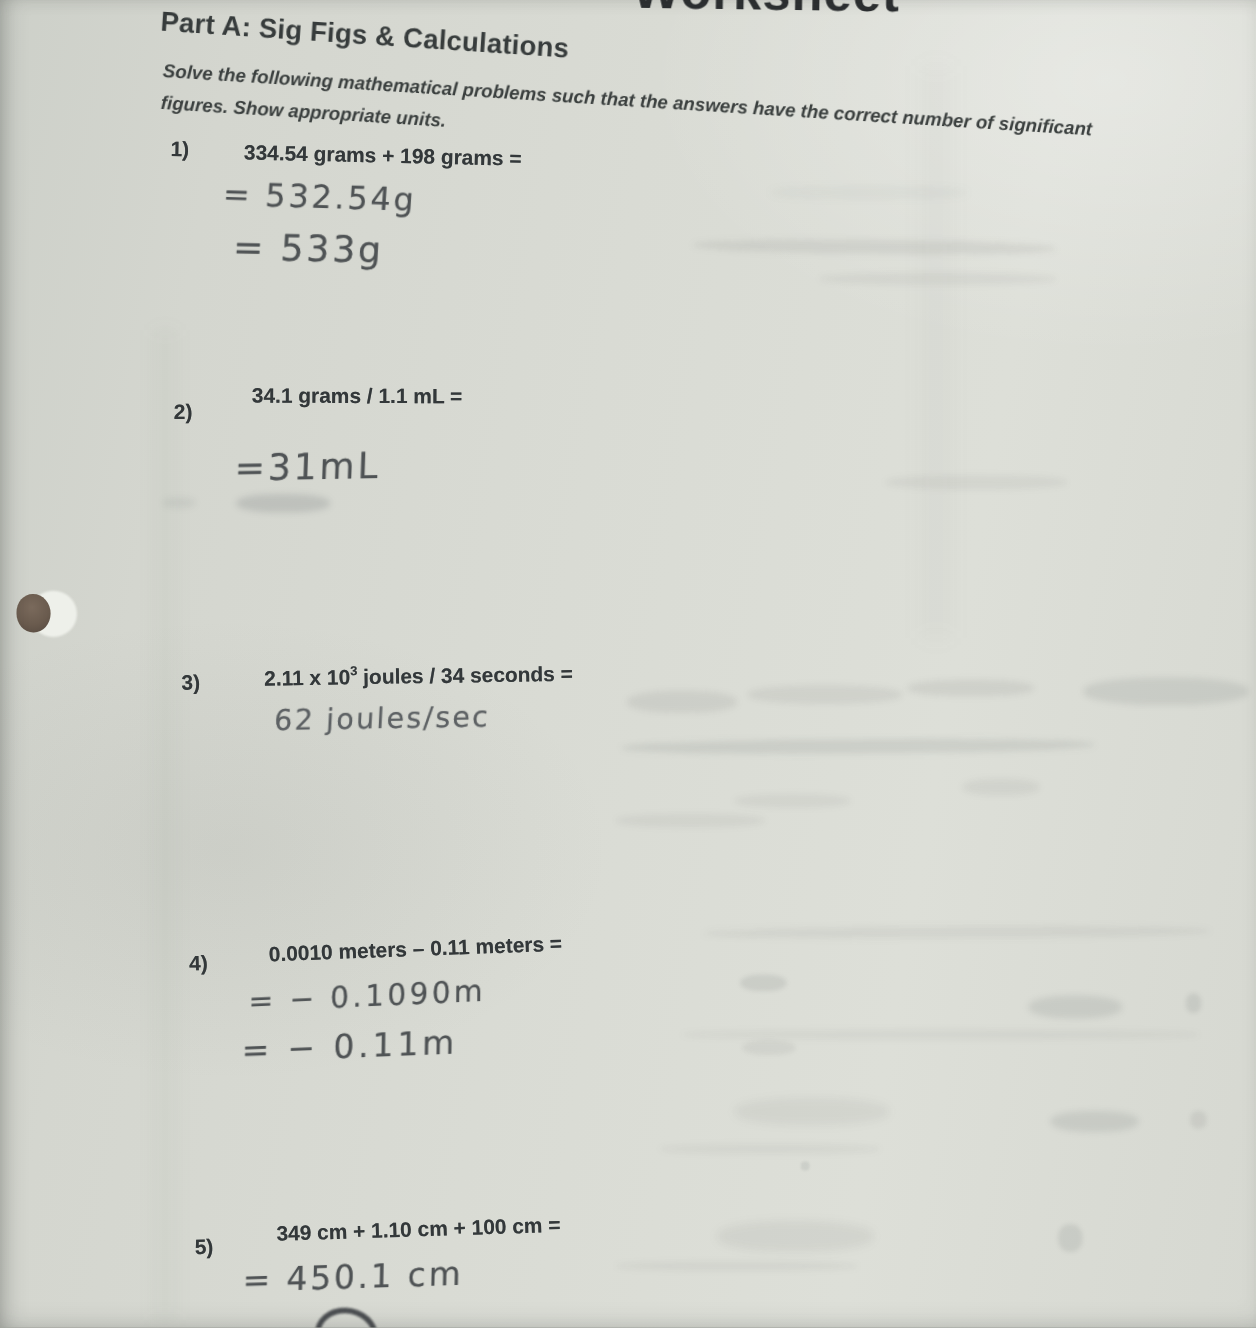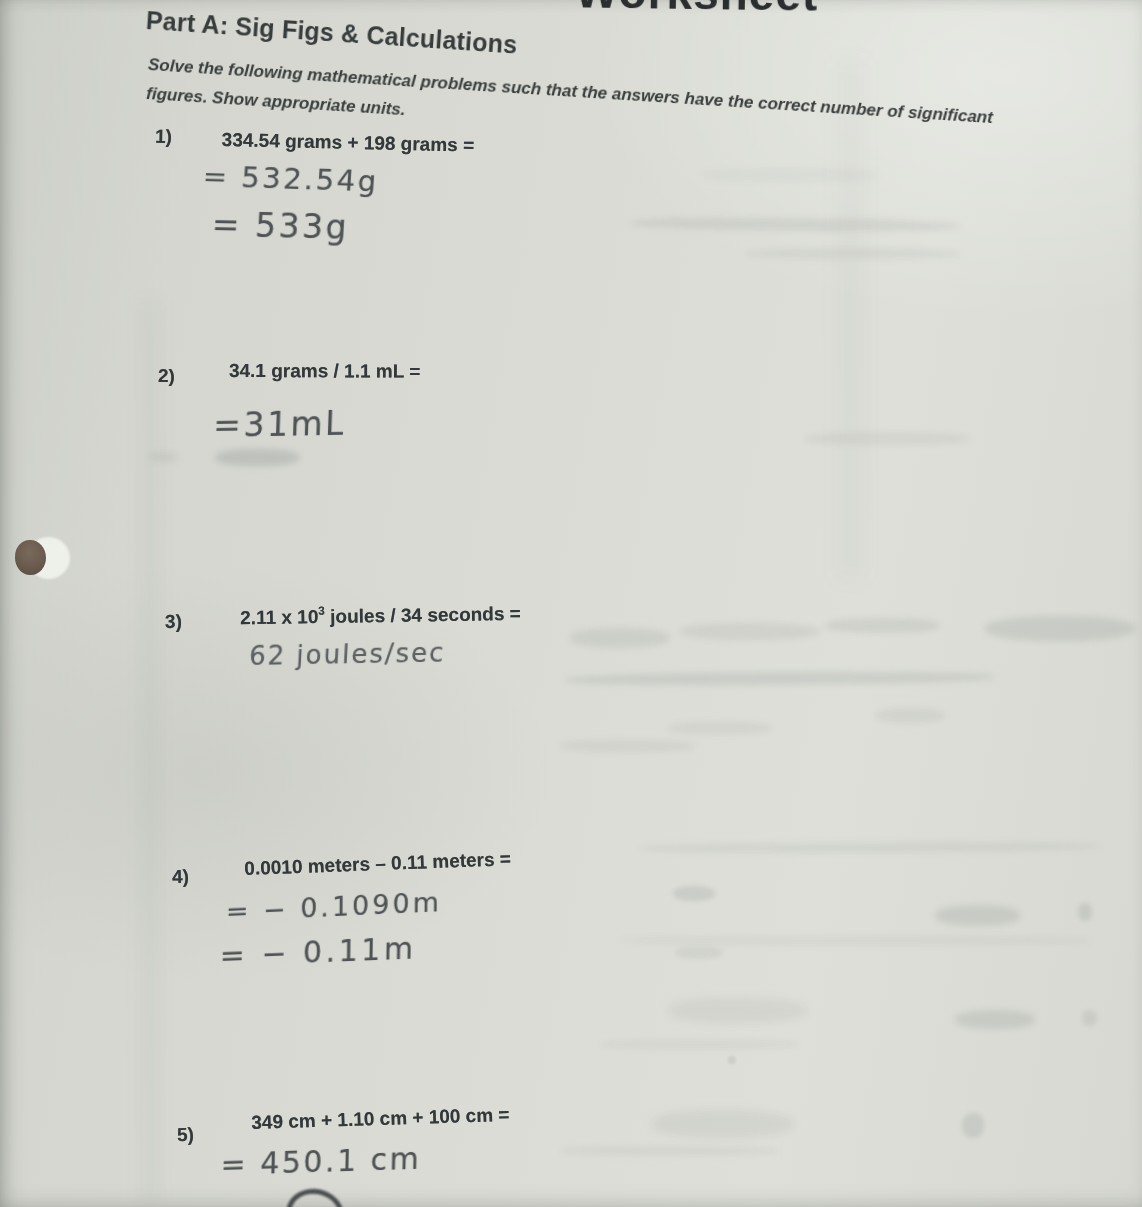--- a/index.html
+++ b/index.html
@@ -71,21 +71,21 @@
     <div>Solve the following mathematical problems such that the answers have the correct number of significant</div>
     <div>figures. Show appropriate units.</div>
   </div>
 
   <span class="pnum printed" style="left:155px;top:126px;transform:rotate(1.2deg);">1)</span>
   <span class="ptext printed" style="left:222px;top:129px;transform:rotate(1.3deg);transform-origin:left top;">334.54 grams + 198 grams =</span>
   <div class="hw" style="left:204px;top:159px;font-size:29px;transform:rotate(1.8deg) skewX(-2deg);">= 532.54g</div>
   <div class="hw" style="left:213px;top:205px;font-size:33px;transform:rotate(1.2deg) skewX(-2deg);">= 533g</div>
 
   <span class="pnum printed" style="left:158px;top:365px;">2)</span>
-  <span class="ptext printed" style="left:229px;top:360px;transform:rotate(0.2deg);transform-origin:left top;">34.1 grams / 1.1 mL =</span>
+  <span class="ptext printed" style="left:229px;top:350px;transform:rotate(0.2deg);transform-origin:left top;">34.1 grams / 1.1 mL =</span>
   <div class="hw" style="left:214px;top:406px;font-size:33px;transform:rotate(-1deg) skewX(-3deg);">=31mL</div>
 
   <span class="pnum printed" style="left:165px;top:611px;transform:rotate(-0.8deg);">3)</span>
   <span class="ptext printed" style="left:240px;top:606px;transform:rotate(-0.9deg);transform-origin:left top;"><span>2.11 x 10</span><sup>3</sup><span> joules / 34 seconds =</span></span>
   <div class="hw" style="left:250px;top:641px;font-size:26px;color:#5d6164;transform:rotate(-1deg) skewX(-4deg);letter-spacing:2px;">62 joules/sec</div>
 
   <span class="pnum printed" style="left:172px;top:866px;transform:rotate(-1.5deg);">4)</span>
   <span class="ptext printed" style="left:244px;top:858px;transform:rotate(-2.1deg);transform-origin:left top;">0.0010 meters – 0.11 meters =</span>
   <div class="hw" style="left:226px;top:896px;font-size:27px;transform:rotate(-2.6deg) skewX(-3deg);letter-spacing:3px;">= − 0.1090m</div>
   <div class="hw" style="left:220px;top:938px;font-size:30px;transform:rotate(-2.2deg) skewX(-3deg);letter-spacing:3.5px;">= − 0.11m</div>

